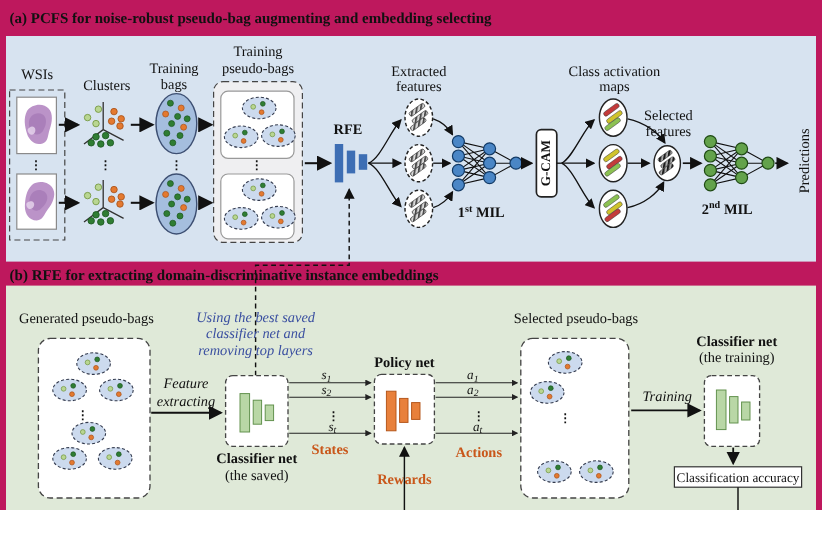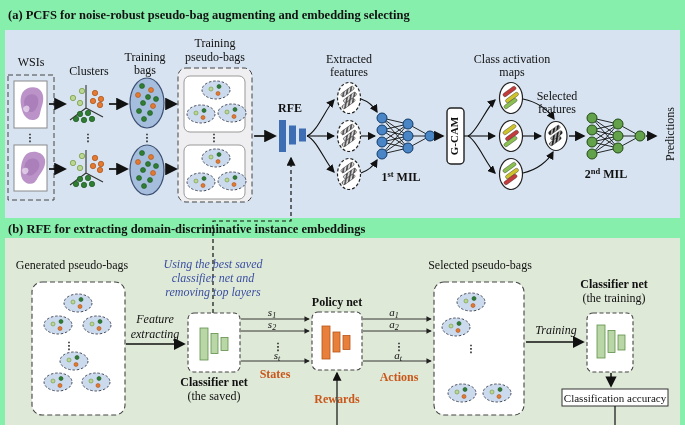--- a/index.html
+++ b/index.html
@@ -1,16 +1,16 @@
 <!DOCTYPE html>
 <html><head>
 <meta charset="utf-8">
 <style>
   html,body{margin:0;padding:0;background:#fff;}
-  #fig{position:relative;width:685px;height:425px;background:#86efac;overflow:hidden;}
+  #fig{position:relative;width:685px;height:425px;background:#be185d;overflow:hidden;}
   svg{position:absolute;left:0;top:0;}
   svg text{font-family:"Liberation Serif","DejaVu Serif",serif;fill:#111;}
   .t12{font-size:12px}.t11{font-size:11px}.t10{font-size:10px}
   .b{font-weight:bold}
   .i{font-style:italic}
   .title{font-size:12.5px;font-weight:bold}
   .or{fill:#c9571a;font-weight:bold;font-size:12px}
   .bl{fill:#3a4fa0;font-style:italic;font-size:12px}
   .mid{text-anchor:middle}
 </style>

